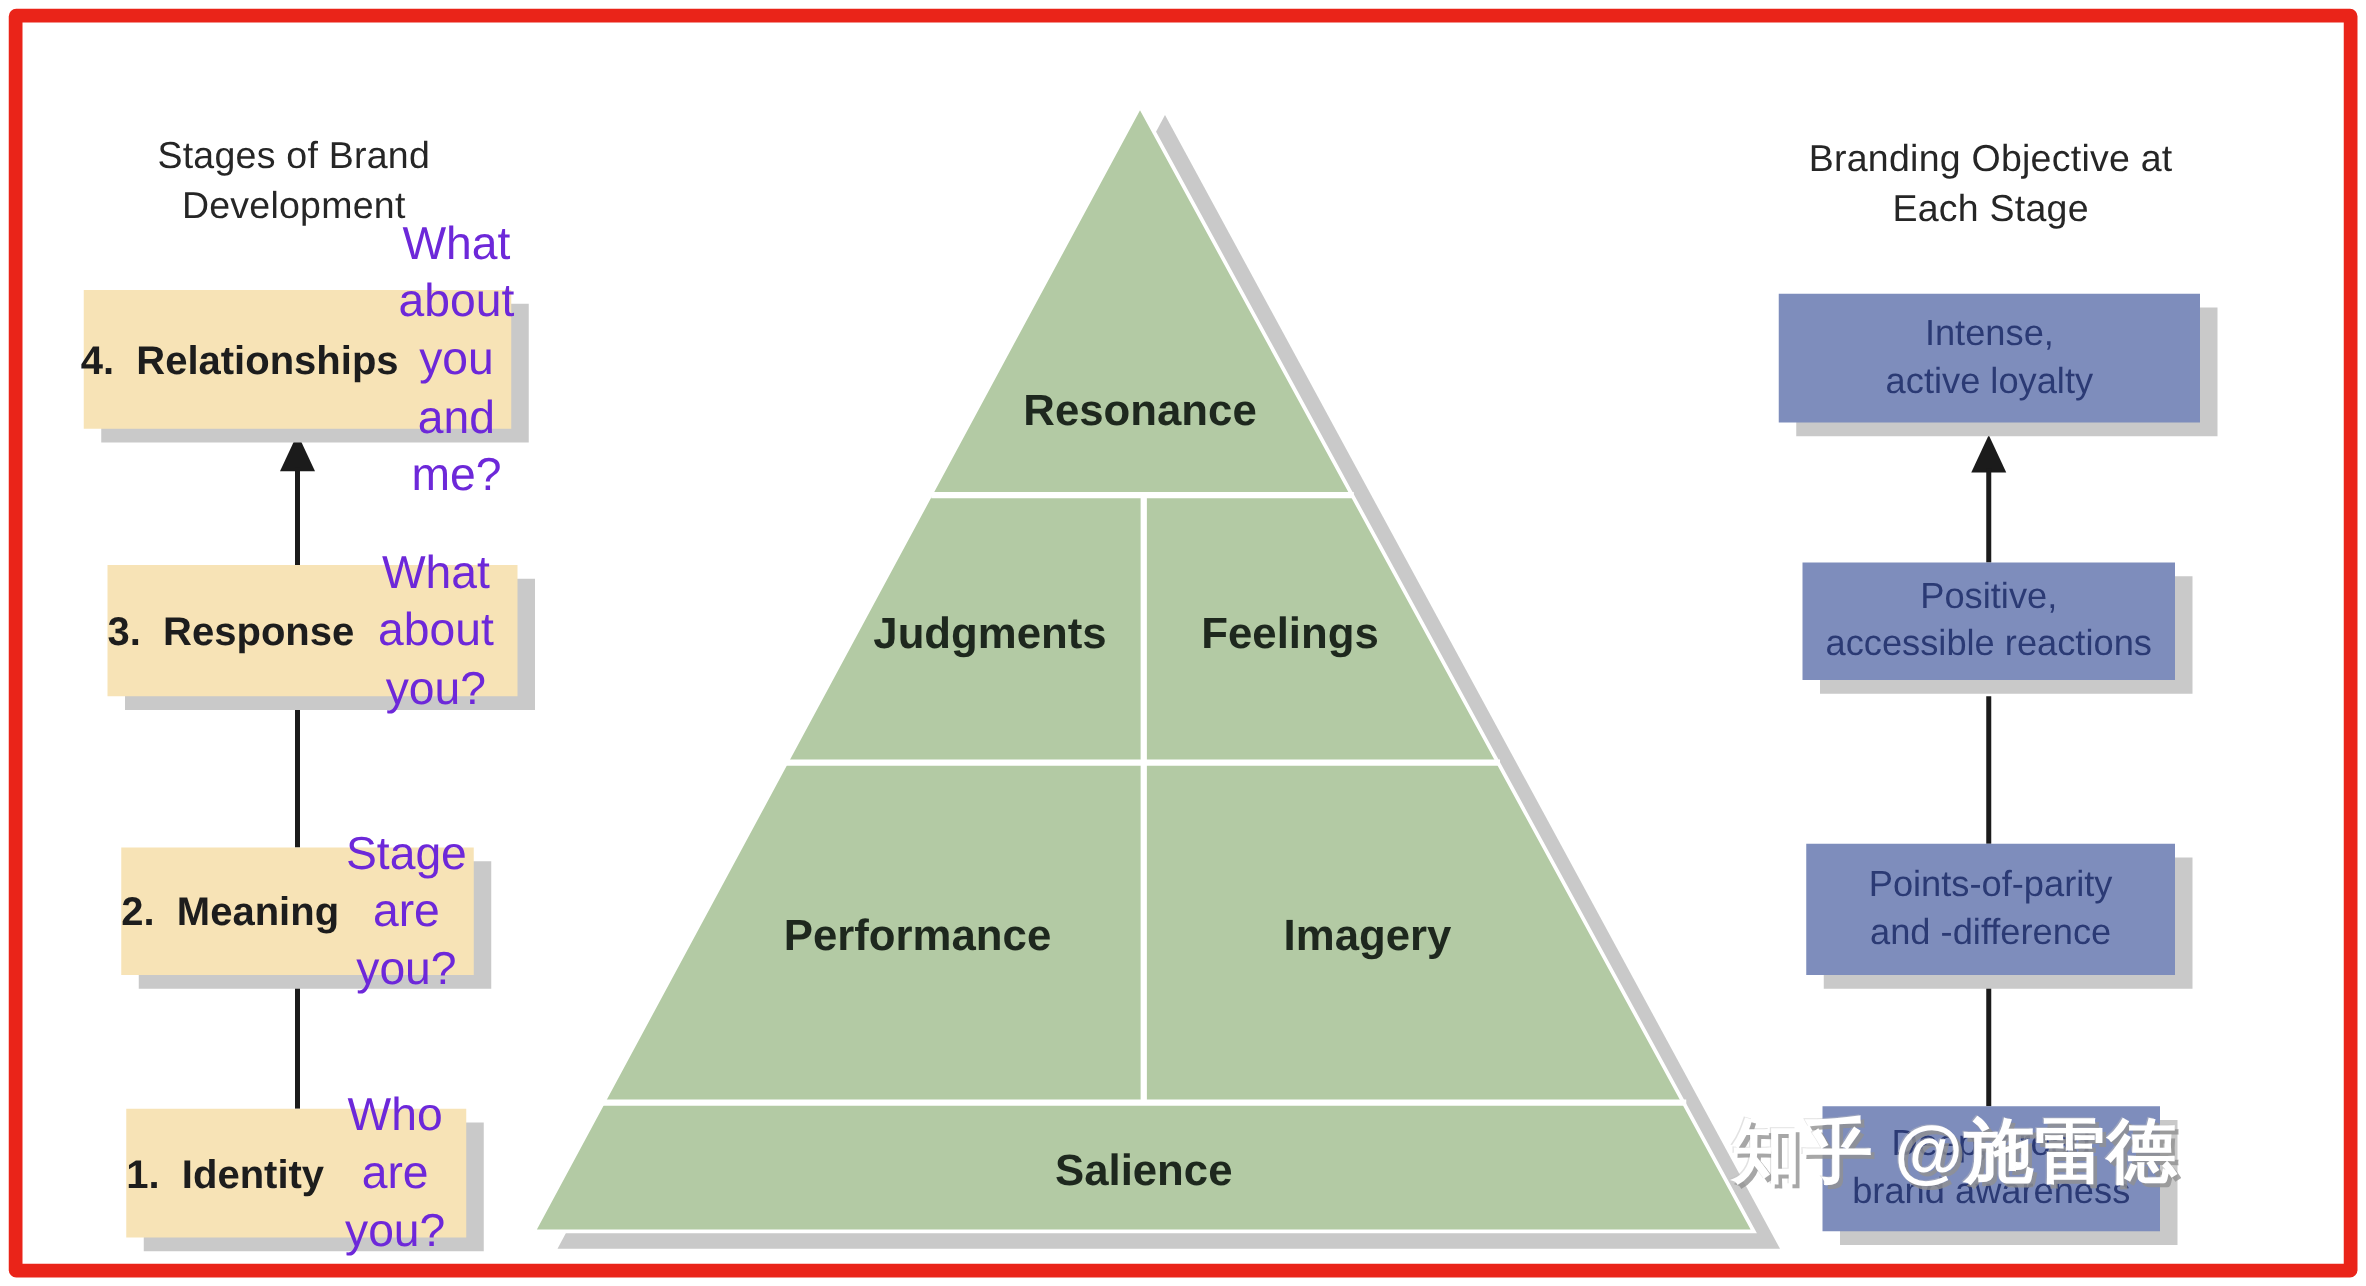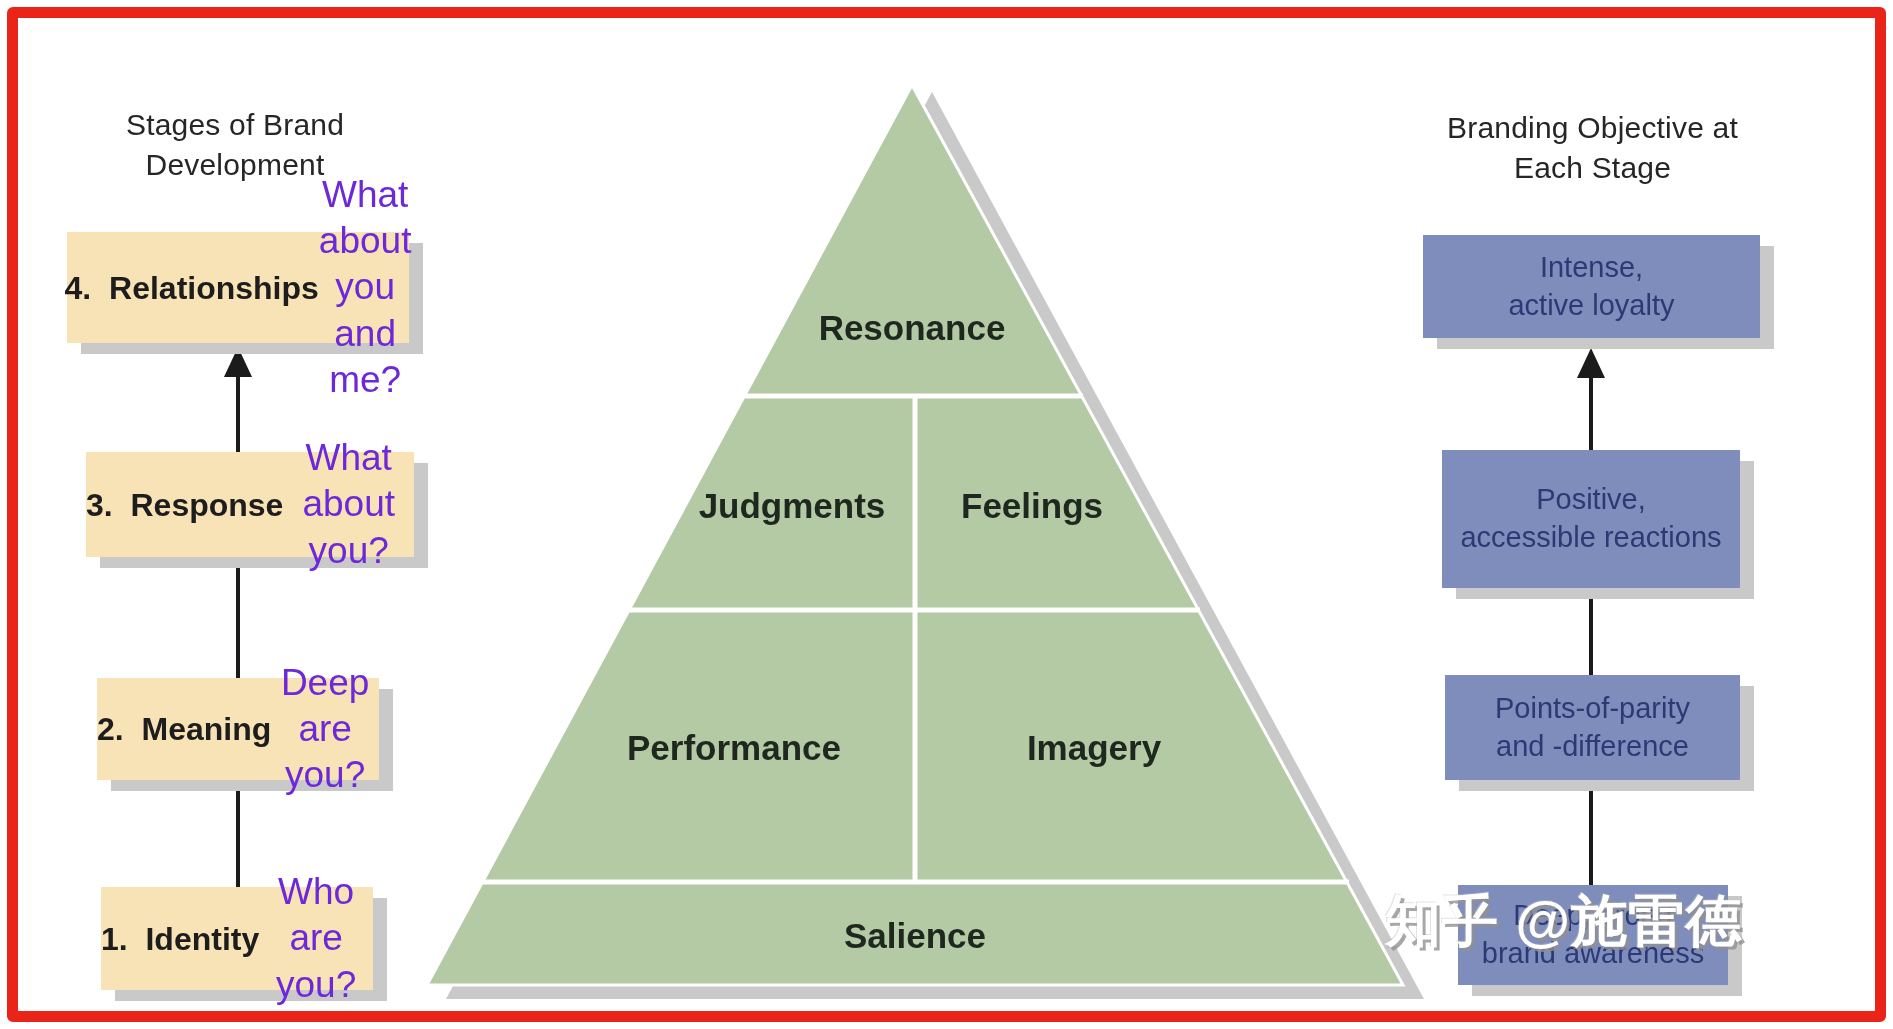--- a/index.html
+++ b/index.html
@@ -99,21 +99,21 @@
     <div class="stage-question">What about you and me?</div>
   </div>
 
   <div class="stage-box" style="left:86px;top:452px;width:328px;height:105px;">
     <div class="stage-title">3.  Response</div>
     <div class="stage-question">What about you?</div>
   </div>
 
   <div class="stage-box" style="left:97px;top:678px;width:282px;height:102px;">
     <div class="stage-title">2.  Meaning</div>
-    <div class="stage-question">Deep are you?</div>
+    <div class="stage-question">Stage are you?</div>
   </div>
 
   <div class="stage-box" style="left:101px;top:887px;width:272px;height:103px;">
     <div class="stage-title">1.  Identity</div>
     <div class="stage-question">Who are you?</div>
   </div>
 
   <div class="arrowhead" style="left:224px;top:347px;"></div>
   <div class="connector" style="left:236px;top:374px;height:78px;"></div>
   <div class="connector" style="left:236px;top:557px;height:121px;"></div>
@@ -141,21 +141,21 @@
   <div class="col-header" style="left:1420px;top:108px;width:345px;">
     <div>Branding Objective at</div>
     <div>Each Stage</div>
   </div>
 
   <div class="objective-box" style="left:1423px;top:235px;width:337px;height:103px;">
     <div class="objective-line">Intense,</div>
     <div class="objective-line">active loyalty</div>
   </div>
 
-  <div class="objective-box" style="left:1442px;top:450px;width:298px;height:138px;">
+  <div class="objective-box" style="left:1442px;top:450px;width:298px;height:94px;">
     <div class="objective-line">Positive,</div>
     <div class="objective-line">accessible reactions</div>
   </div>
 
   <div class="objective-box" style="left:1445px;top:675px;width:295px;height:105px;">
     <div class="objective-line">Points-of-parity</div>
     <div class="objective-line">and -difference</div>
   </div>
 
   <div class="objective-box" style="left:1458px;top:885px;width:270px;height:100px;">

